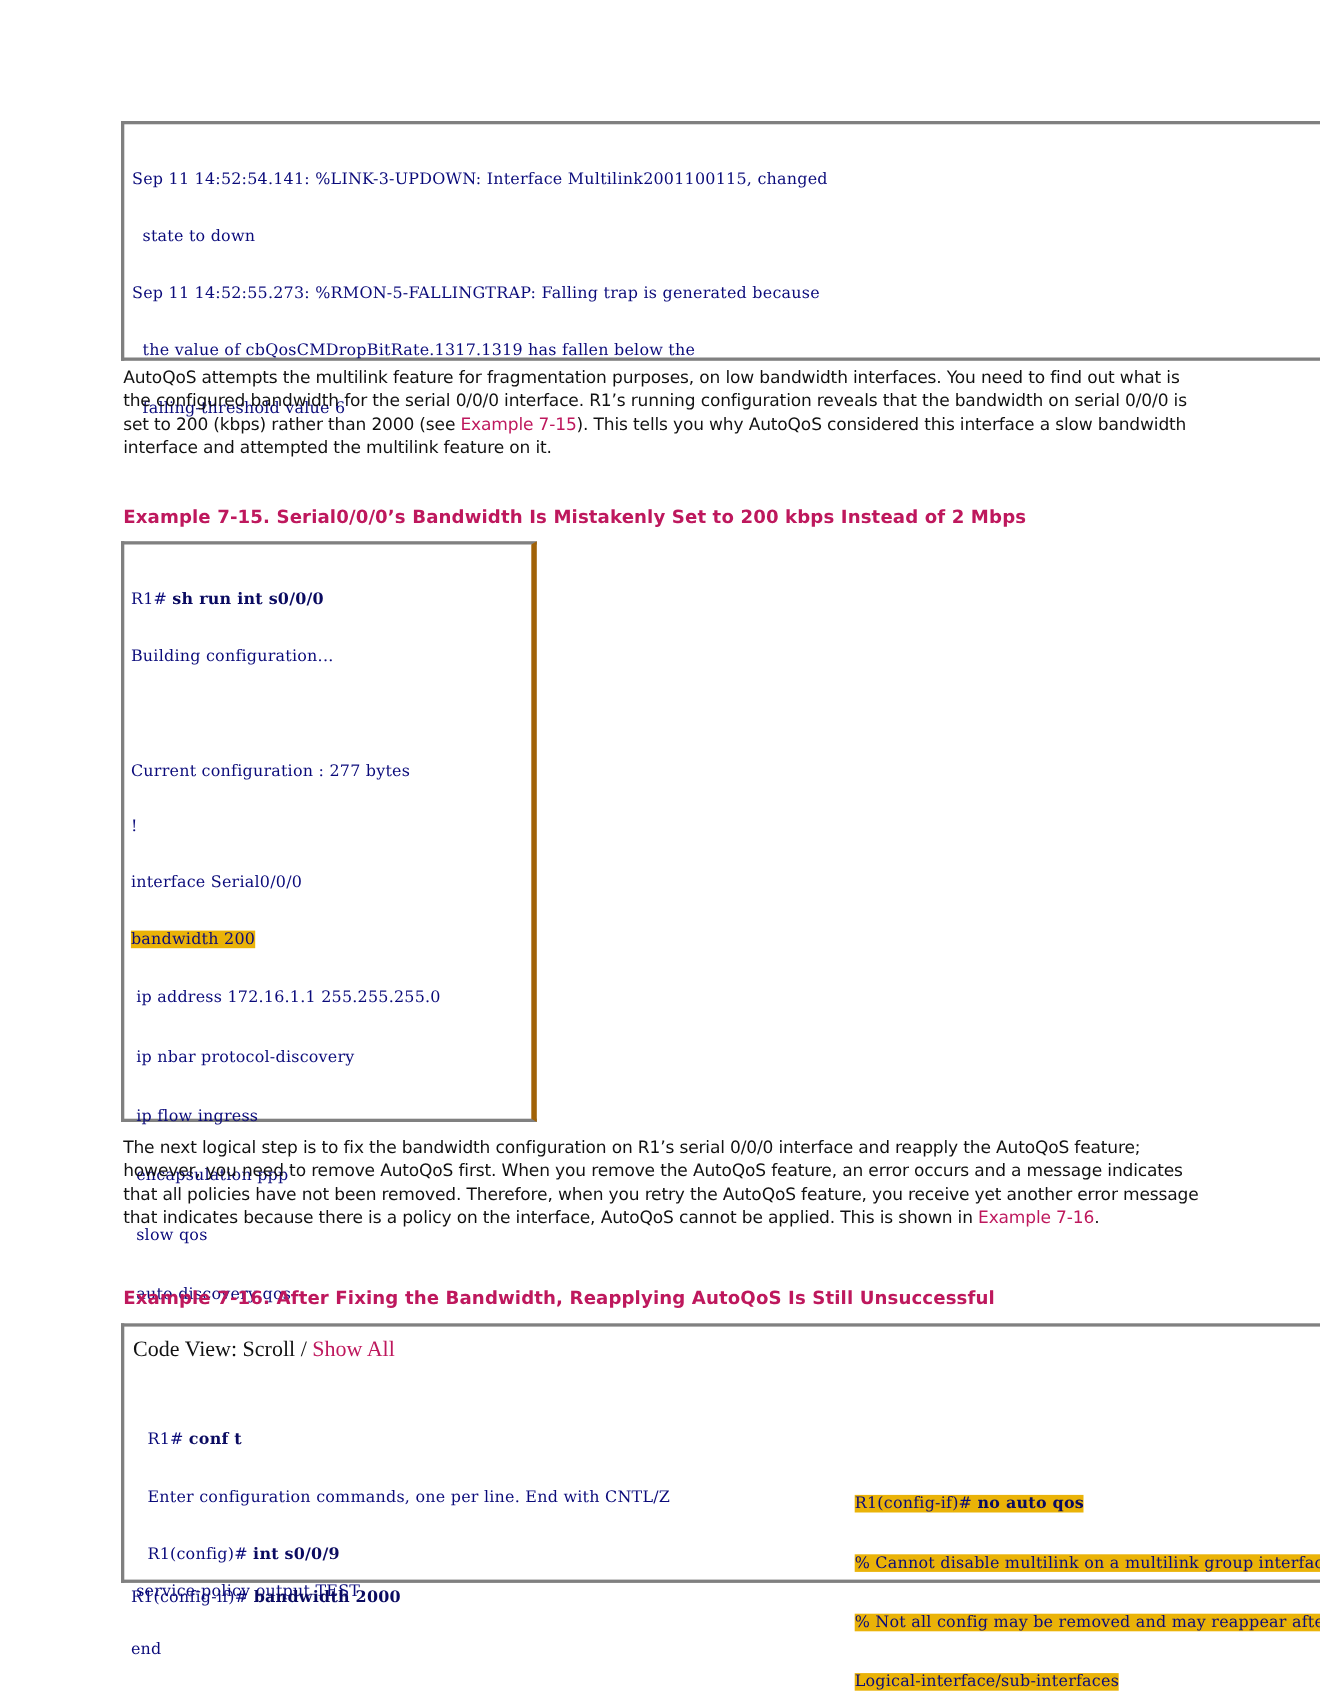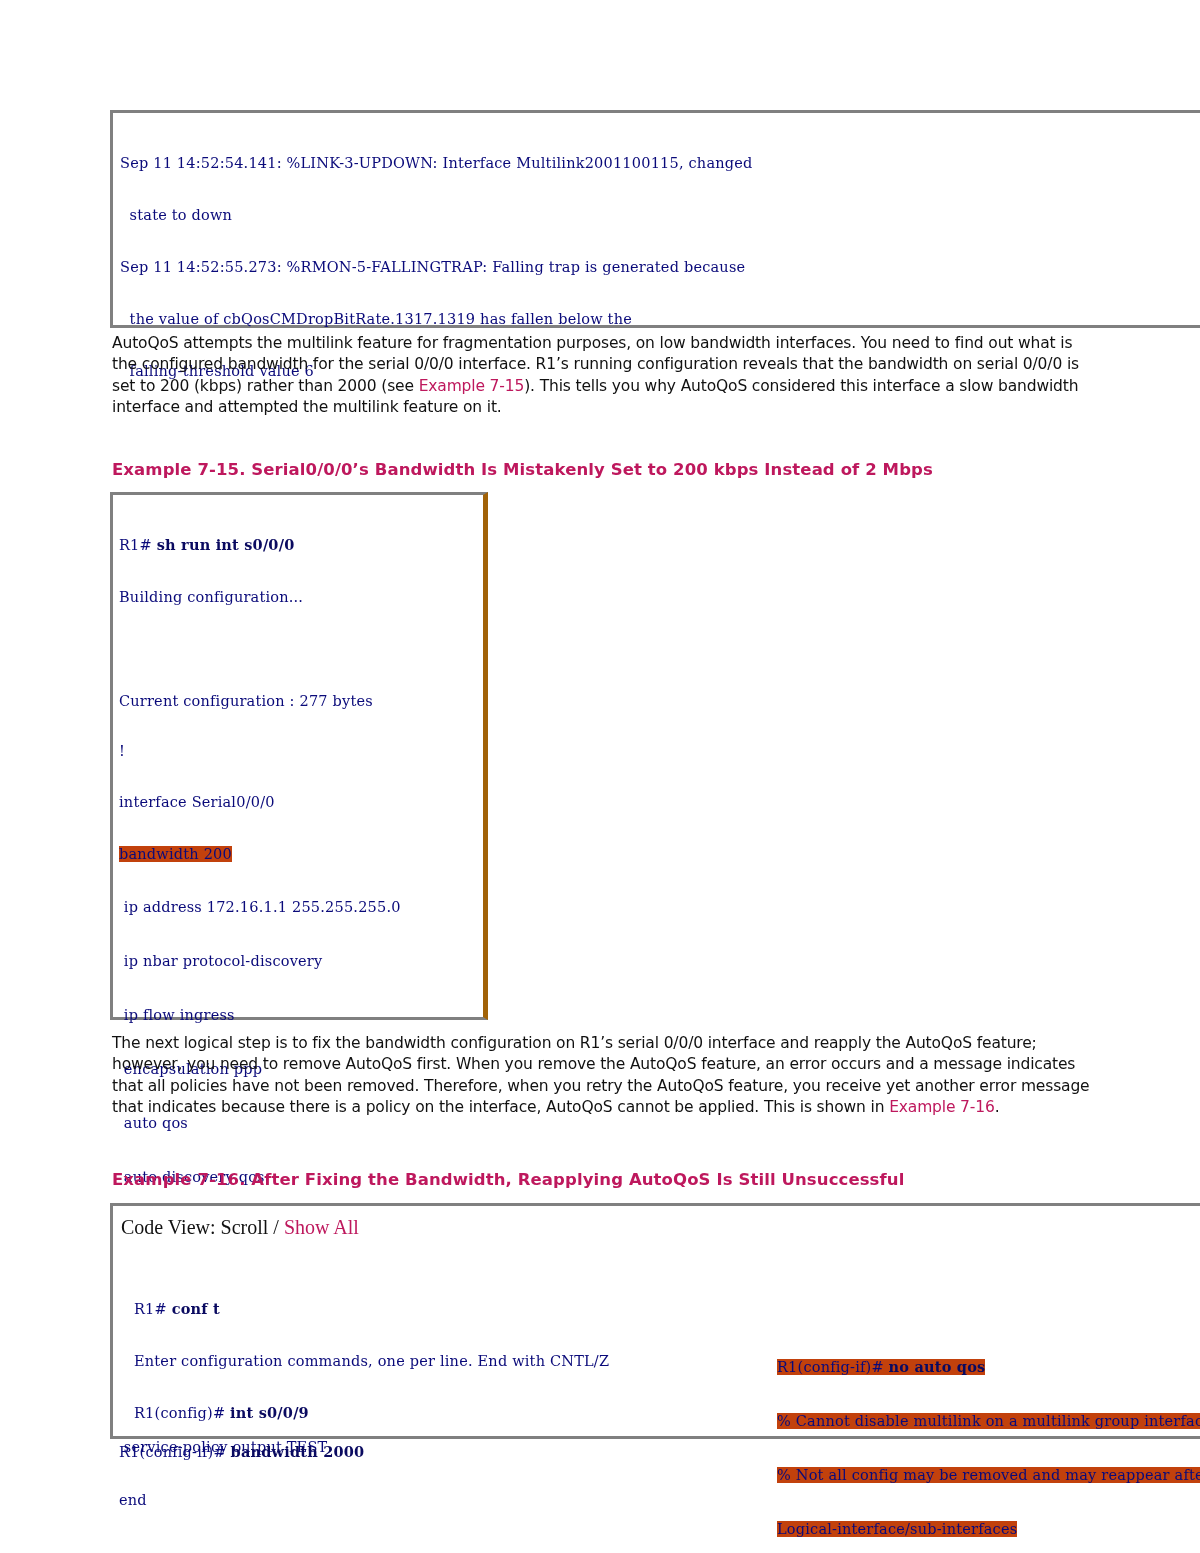--- a/index.html
+++ b/index.html
@@ -14,21 +14,21 @@
     .codebox.closed { border-right: 5px solid #a16207; }
     .mono {
       font-family: "DejaVu Serif", "Liberation Serif", serif;
       font-size: 14.5px;
       color: #0a0a7a;
       white-space: pre;
       letter-spacing: 0.2px;
     }
     .line { display: block; height: 20px; line-height: 20px; }
     .line.tall { height: 22px; line-height: 22px; }
-    .hl { background: #c2410c; }
+    .hl { background: #eab308; }
     b { font-weight: bold; color: #0a0a60; }
     .para {
       position: absolute;
       left: 112px;
       width: 980px;
       font-family: "DejaVu Sans", sans-serif;
       font-size: 15.5px;
       line-height: 21.4px;
       color: #111;
       letter-spacing: -0.15px;
@@ -71,21 +71,21 @@
   <span class="line">Building configuration...</span>
   <span class="line"></span>
   <span class="line">Current configuration : 277 bytes</span>
   <span class="line" style="height:17px;line-height:17px;">!</span>
   <span class="line">interface Serial0/0/0</span>
   <span class="line"><span class="hl">bandwidth 200</span></span>
   <span class="line tall"> ip address 172.16.1.1 255.255.255.0</span>
   <span class="line tall"> ip nbar protocol-discovery</span>
   <span class="line tall"> ip flow ingress</span>
   <span class="line tall"> encapsulation ppp</span>
-  <span class="line tall"> auto qos</span>
+  <span class="line tall"> slow qos</span>
   <span class="line tall"> auto discovery qos</span>
   <span class="line tall"> no fair-queue</span>
   <span class="line tall"> ppp multilink</span>
   <span class="line tall"> ppp multilink group 2001100115</span>
   <span class="line tall"> service-policy input TEST</span>
   <span class="line tall"> service-policy output TEST</span>
   <span class="line">end</span>
   <span class="line"></span>
   
   

